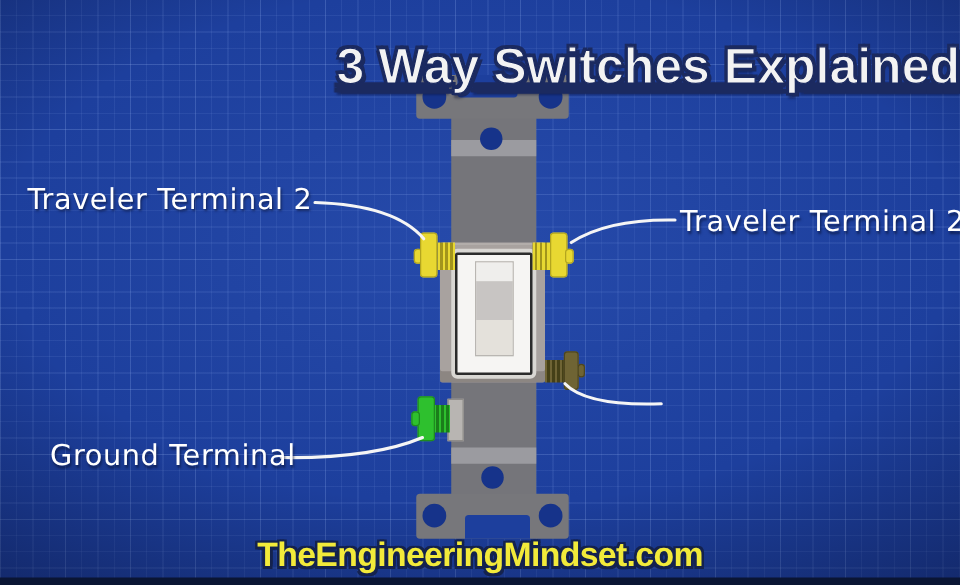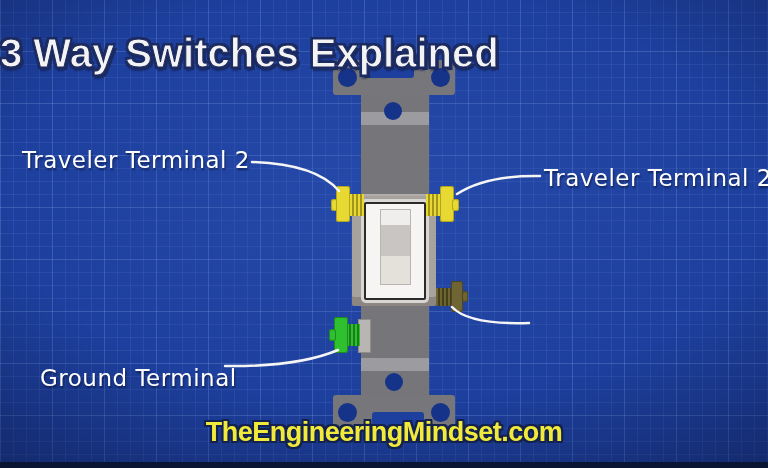--- a/index.html
+++ b/index.html
@@ -10,25 +10,26 @@
     background-image:
       radial-gradient(ellipse 95% 85% at 50% 42%, rgba(55,95,195,0.35) 0%, rgba(20,40,110,0) 52%, rgba(7,14,46,0.62) 100%),
       repeating-linear-gradient(90deg, rgba(150,180,240,0.16) 0 1px, transparent 1px 52px),
       repeating-linear-gradient(0deg, rgba(150,180,240,0.16) 0 1px, transparent 1px 52px),
       repeating-linear-gradient(90deg, rgba(125,155,225,0.13) 0 1px, transparent 1px 13px),
       repeating-linear-gradient(0deg, rgba(125,155,225,0.13) 0 1px, transparent 1px 13px);
   }
   .abs{position:absolute;}
   
   .title{
-    position:absolute;top:4px;left:0;right:0;text-align:left;
+    position:absolute;top:4px;left:0;right:0;text-align:right;
     font:bold 40px "Liberation Sans",sans-serif;color:#f3f3f3;letter-spacing:0;
     -webkit-text-stroke:1px #1b2a60;
     text-shadow:3px 3px 0 #1b2a60,-2px -2px 0 #1b2a60,2px -2px 0 #1b2a60,-2px 2px 0 #1b2a60,0 4px 2px rgba(8,16,50,.45);
     z-index:8;
+    text-decoration:underline;
   }
   
   .strap{left:361px;top:93px;width:68px;height:304px;background:#75757a;z-index:1;}
   .strap-band{position:absolute;left:0;width:68px;height:13px;background:#9b9ba0;}
   .band-top{top:19px;}
   .band-bottom{top:265px;}
   .strap-hole{position:absolute;width:18px;height:18px;border-radius:50%;background:#16338a;}
   .hole-top{left:23px;top:9px;}
   .hole-bottom{left:24px;top:280px;}
   .tab{width:122px;height:36px;background:#77777b;border-radius:3px;z-index:2;overflow:hidden;}
@@ -64,21 +65,21 @@
   .ground-plate{position:absolute;left:29px;top:2px;width:11px;height:32px;background:#b8b5b2;border:1px solid #8f8c89;}
   
   .lines{position:absolute;inset:0;z-index:6;pointer-events:none;}
   
   .lbl{
     position:absolute;color:#ffffff;font-size:23px;letter-spacing:.5px;z-index:7;white-space:nowrap;
     text-shadow:1px 2px 2px rgba(8,18,55,.65);
   }
   
   .watermark{
-    position:absolute;bottom:20px;left:0;right:0;text-align:center;z-index:8;
+    position:absolute;bottom:8px;left:0;right:0;text-align:center;z-index:8;
     font:bold 27px "Liberation Sans",sans-serif;color:#f2ea3a;letter-spacing:-.5px;
     text-shadow:2px 2px 0 #14224e,-2px 2px 0 #14224e,2px -2px 0 #14224e,-2px -2px 0 #14224e,0 2px 0 #14224e,0 -2px 0 #14224e,2px 0 0 #14224e,-2px 0 0 #14224e;
   }
   .bottom-strip{position:absolute;left:0;bottom:0;width:100%;height:6px;background:#0a1534;z-index:9;}
 </style>
 </head>
 <body>
 
 <div class="scene">
 
@@ -140,18 +141,18 @@
     <g fill="none" stroke="#f5f5f5" stroke-width="2.5" stroke-linecap="round">
       <path d="M 252 162 Q 316 164 339 191"></path>
       <path d="M 457 194 Q 486 175 540 176"></path>
       <path d="M 452 307 Q 469 325 529 323"></path>
       <path d="M 225 366 Q 298 367 338 350"></path>
     </g>
   </svg>
 
   <div class="lbl" style="left:22px;top:147px;">Traveler Terminal 2</div>
   <div class="lbl" style="left:544px;top:165px;">Traveler Terminal 2</div>
-  <div class="lbl" style="left:40px;top:365px;text-align:center;">Ground Terminal</div>
+  <div class="lbl" style="left:40px;top:352px;text-align:center;">Ground Terminal</div>
 
   <div class="watermark">TheEngineeringMindset.com</div>
   <div class="bottom-strip"></div>
 
 </div>
 
 </body></html>

